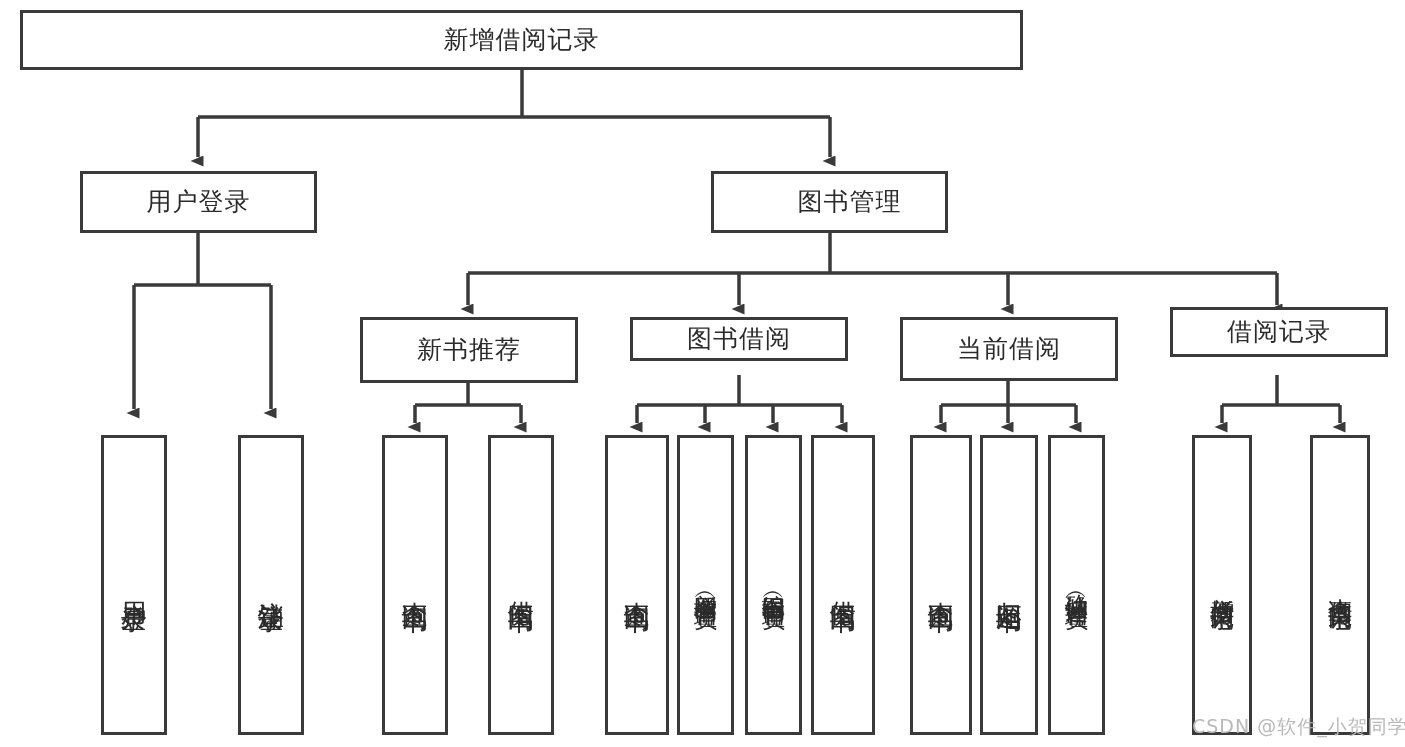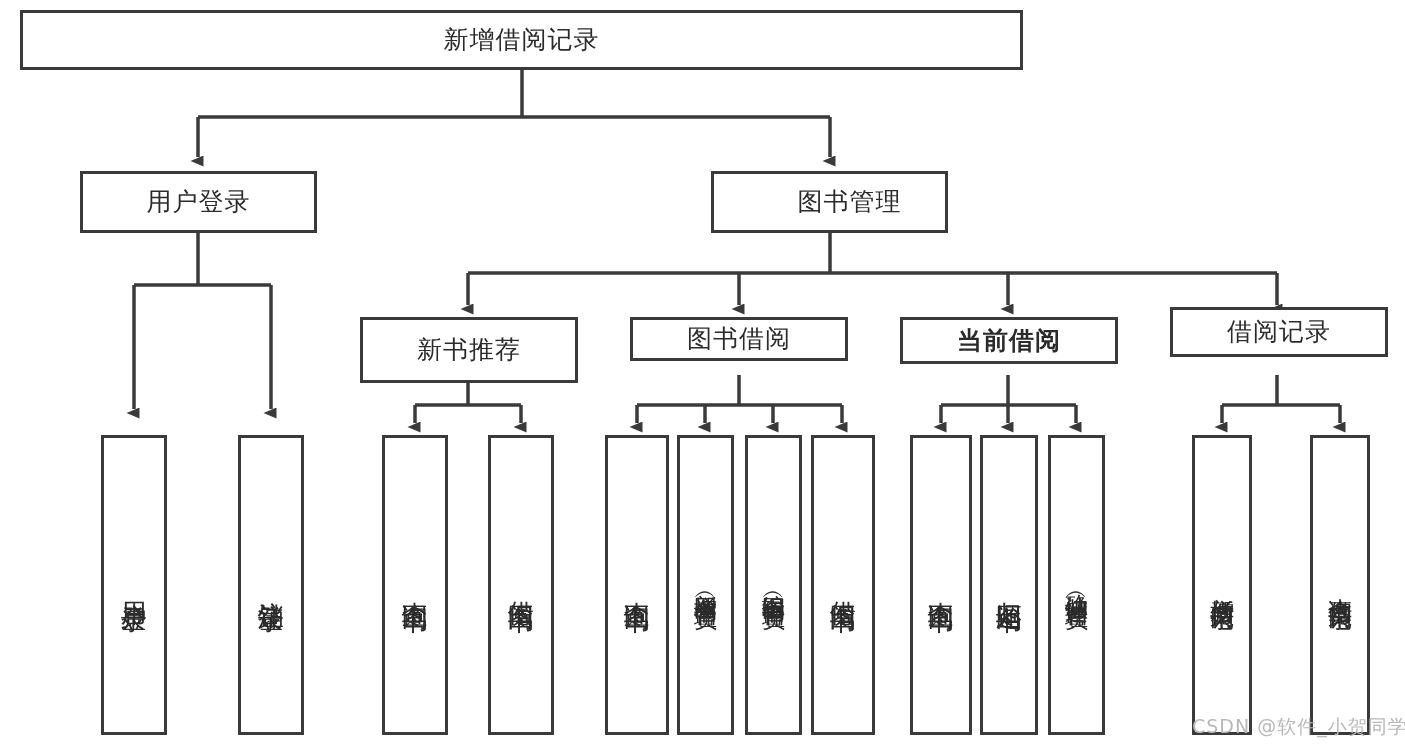--- a/index.html
+++ b/index.html
@@ -127,21 +127,21 @@
   <div class="node horiz" style="left:711px; top:171px; width:237px; height:62px;padding-left:40px;">
     <span>图书管理</span>
   </div>
 
   <div class="node horiz" style="left:360px; top:317px; width:218px; height:66px;">
     <span>新书推荐</span>
   </div>
   <div class="node horiz" style="left:630px; top:317px; width:218px; height:44px;">
     <span>图书借阅</span>
   </div>
-  <div class="node horiz" style="left:900px; top:317px; width:218px; height:47px;font-weight:bold;">
+  <div class="node horiz" style="left:900px; top:317px; width:218px; height:64px;">
     <span>当前借阅</span>
   </div>
   <div class="node horiz" style="left:1170px; top:299px; width:218px; height:50px;margin-top:8px;">
     <span>借阅记录</span>
   </div>
 
   <div class="node vert" style="left:101px; top:435px; width:66px; height:300px;">
     <span class="vtext">用户登录</span>
   </div>
   <div class="node vert" style="left:238px; top:435px; width:66px; height:300px;">

